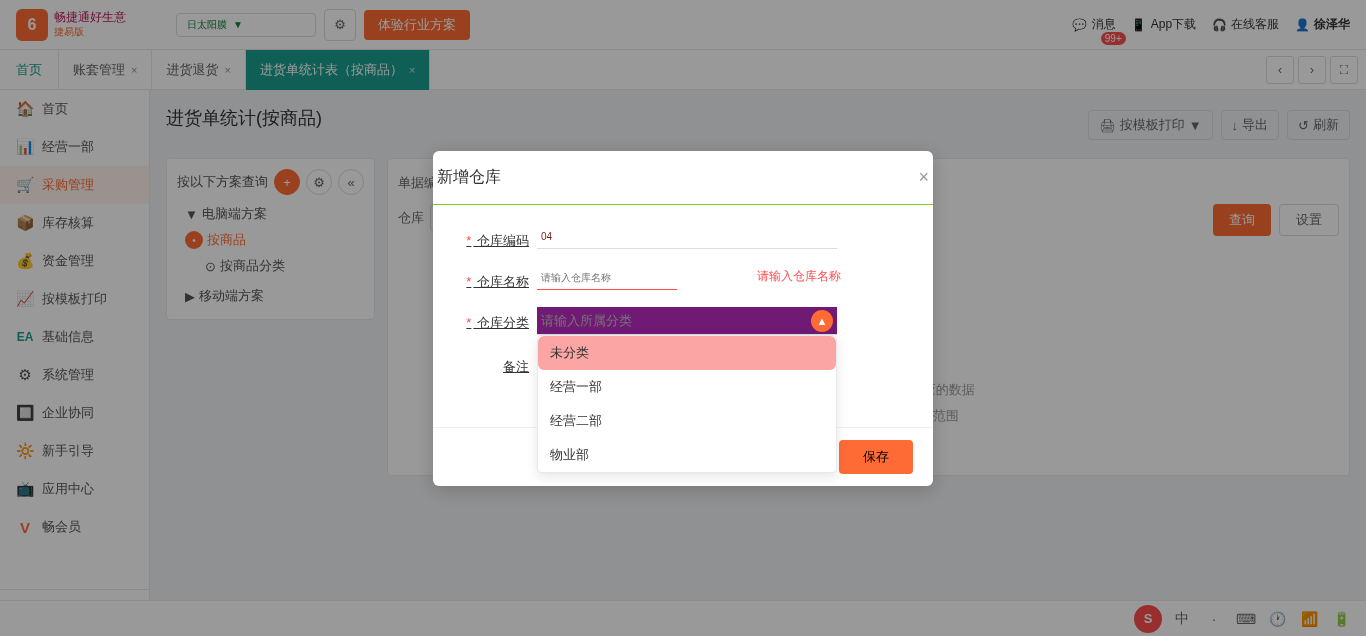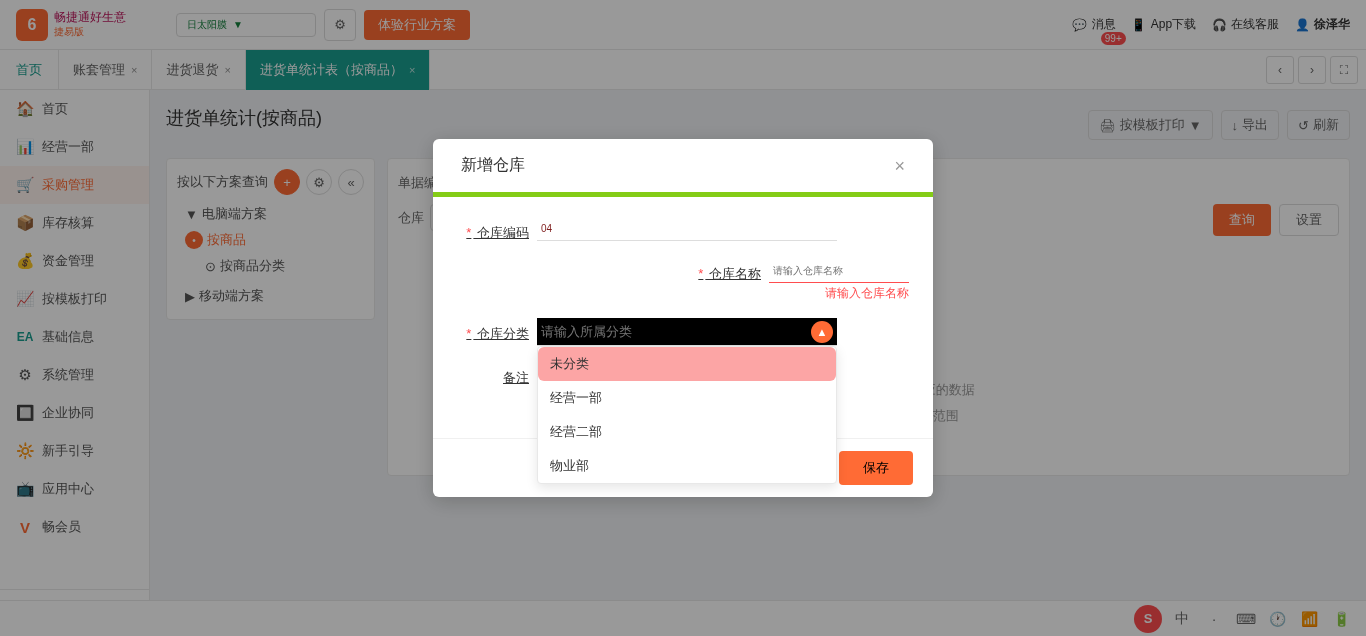--- a/index.html
+++ b/index.html
@@ -170,22 +170,22 @@
     
     .modal {
       background: white;
       border-radius: 6px;
       width: 500px;
       box-shadow: 0 4px 20px rgba(0,0,0,0.2);
       position: relative;
       z-index: 101;
     }
     .modal-header {
-      padding: 16px 28px;
-      border-bottom: 5px solid #84cc16;
+      padding: 16px 4px;
+      border-bottom: 1px solid #84cc16;
       display: flex; align-items: center; justify-content: space-between;
     }
     .modal-title { font-size: 16px; color: #333; font-weight: 500; }
     .modal-close { cursor: pointer; color: #999; font-size: 18px; line-height: 1; }
     .modal-body { padding: 20px 24px; }
     .form-row {
       display: flex; align-items: flex-start; gap: 0;
       margin-bottom: 16px; position: relative;
     }
     .form-label {
@@ -202,21 +202,21 @@
       padding: 6px 4px; font-size: 10px; color: #7f1d1d;
       outline: none;
     }
     .form-input.error-border { border-bottom-color: #ff4d4f; }
     .error-msg { color: #ff4d4f; font-size: 12px; margin-top: 2px; display: block; }
     .select-wrapper { flex: 1; position: relative; }
     .select-input {
       width: 100%;
       border: none; border-bottom: 1px solid #ddd;
       padding: 6px 28px 6px 4px; font-size: 13px; color: #999;
-      outline: none; background: #000000; cursor: pointer;
+      outline: none; background: #701a75; cursor: pointer;
     }
     .select-arrow {
       position: absolute; right: 4px; top: 50%; transform: translateY(-50%);
       width: 22px; height: 22px; border-radius: 50%;
       background: #ff6b35; color: white;
       display: flex; align-items: center; justify-content: center;
       font-size: 11px; cursor: pointer;
     }
     
     .dropdown-list {
@@ -493,21 +493,21 @@
     <div class="modal-body">
 
       <div class="form-row">
         <label class="form-label">
           <span class="form-required">*</span>
           <span>仓库编码</span>
         </label>
         <input class="form-input" style="max-width: 300px;" value="04">
       </div>
 
-      <div class="form-row" style="flex-direction:column;align-items:flex-end;">
+      <div class="form-row" style="align-items:flex-start;">
         <div style="display:flex;align-items:center;">
           <label class="form-label">
             <span class="form-required">*</span>
             <span>仓库名称</span>
           </label>
           <input class="form-input error-border" style="max-width: 300px;" placeholder="请输入仓库名称">
         </div>
         <div style="padding-left:80px;">
           <span class="error-msg">请输入仓库名称</span>
         </div>

